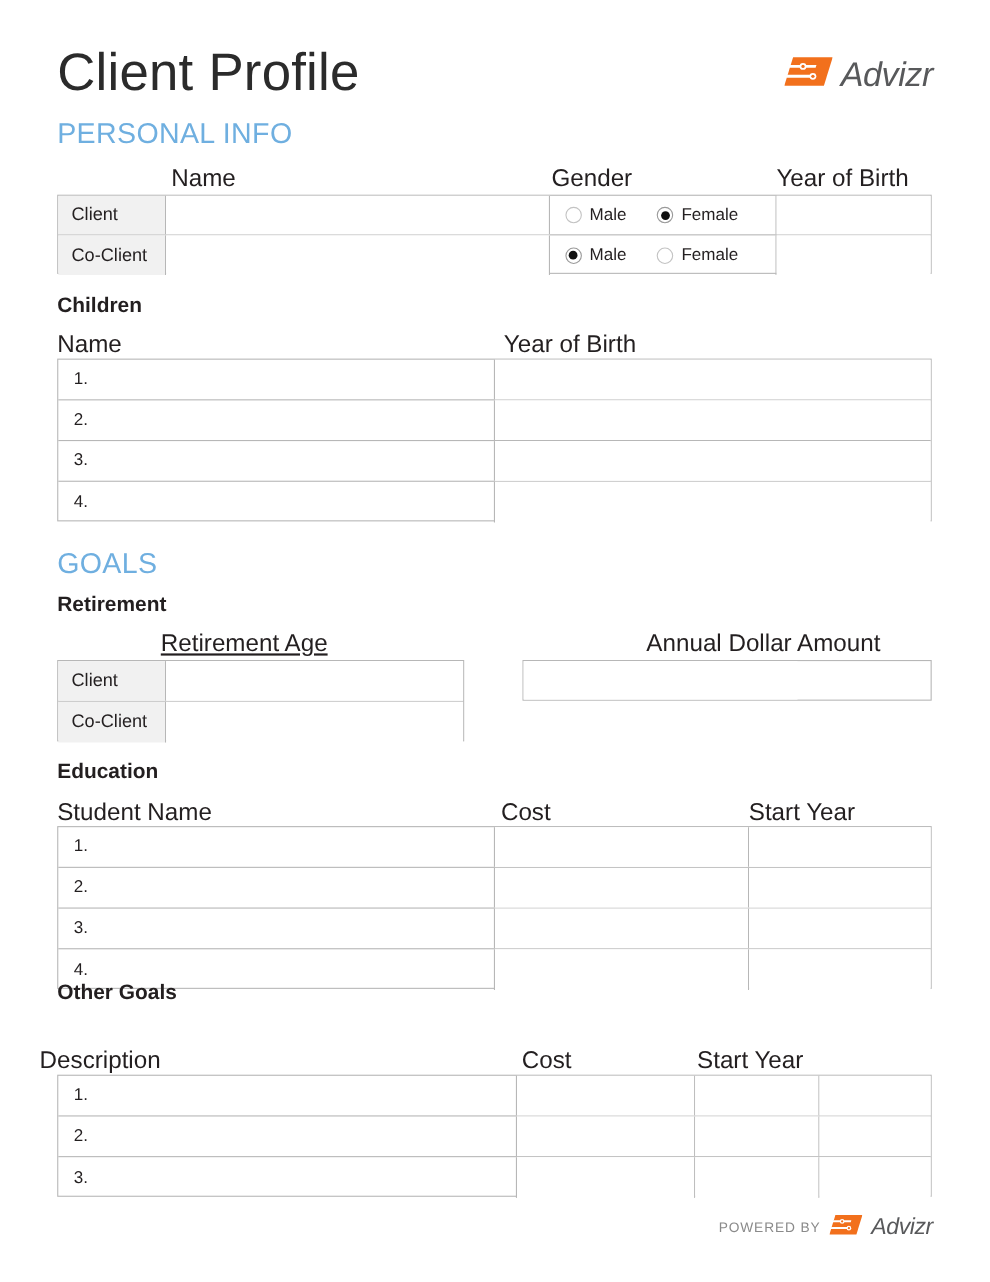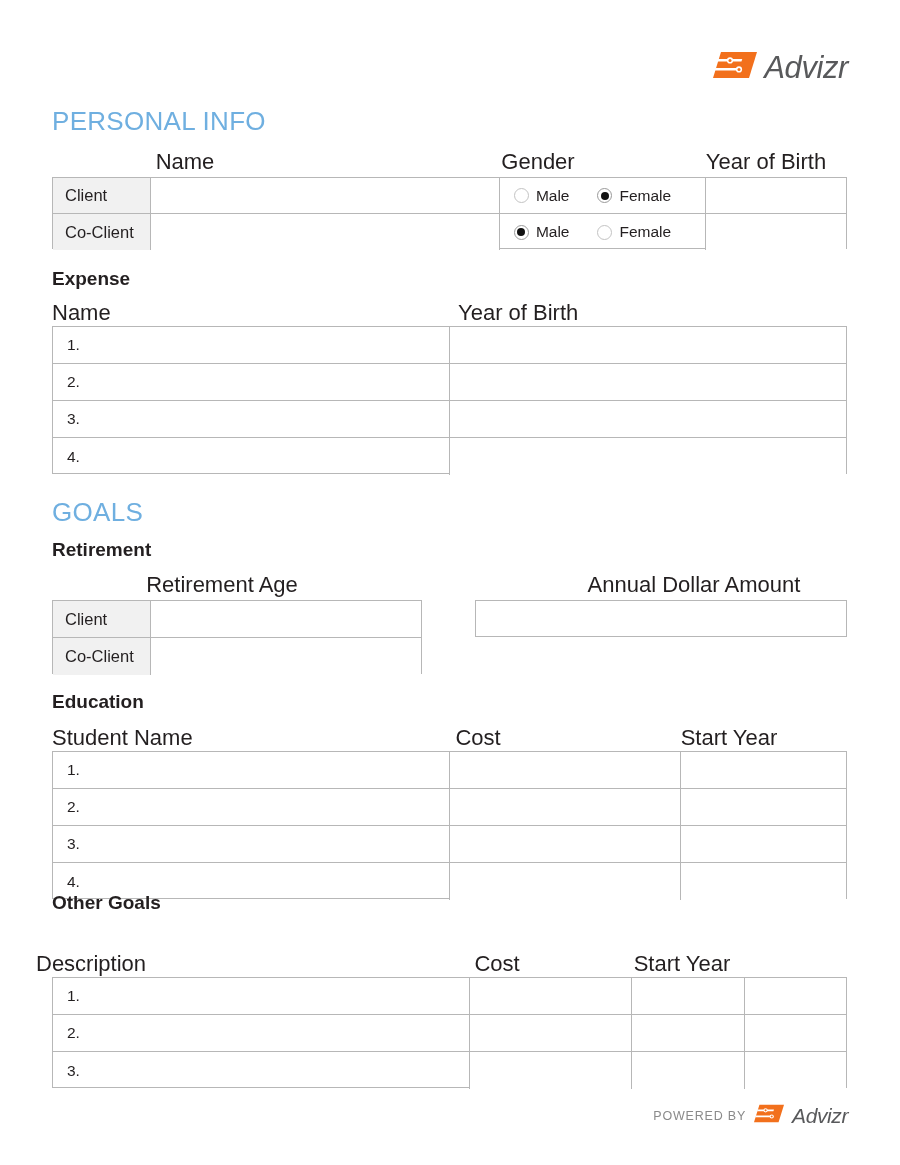--- a/index.html
+++ b/index.html
@@ -193,20 +193,21 @@
   .footer .brand-word {
     font-size: 21px;
   }
 </style>
 </head>
 <body>
 
 <div class="page">
 
   <div class="header">
+    <div class="doc-title">Client Profile</div>
 
     <div class="brand">
       <span class="brand-mark">
         <svg width="44" height="30" viewBox="0 0 44 30" xmlns="http://www.w3.org/2000/svg">
           <polygon points="8,2 44,2 36,28 0,28" fill="#F2701C"></polygon>
           <rect x="8" y="9" width="24" height="2.6" fill="#ffffff" transform="skewX(-17)"></rect>
           <rect x="8" y="18" width="24" height="2.6" fill="#ffffff" transform="skewX(-17)"></rect>
           <circle cx="17" cy="10.4" r="3.1" fill="#ffffff"></circle>
           <circle cx="26" cy="19.4" r="3.1" fill="#ffffff"></circle>
           <circle cx="17" cy="10.4" r="1.5" fill="#F2701C"></circle>
@@ -251,21 +252,21 @@
         </span>
         <span class="radio-opt">
           <span class="radio"></span>
           <span>Female</span>
         </span>
       </div>
       <div class="cell input" style="width:140px;"></div>
     </div>
   </div>
 
-  <div class="sub-title" style="top:268px;">Expense</div>
+  <div class="sub-title" style="top:268px;">Children</div>
 
   <div class="col-label" style="left:52px; top:300px;">Name</div>
   <div class="col-label" style="left:458px; top:300px;">Year of Birth</div>
 
   <div class="grid" style="left:52px; top:326px; width:795px; height:148px;">
     <div class="row" style="height:37px;">
       <div class="cell num" style="width:398px;">1.</div>
       <div class="cell input" style="width:397px;"></div>
     </div>
     <div class="row" style="height:37px;">
@@ -279,21 +280,21 @@
     <div class="row" style="height:37px;">
       <div class="cell num" style="width:398px;">4.</div>
       <div class="cell input" style="width:397px;"></div>
     </div>
   </div>
 
   <div class="section-title" style="top:497px;">GOALS</div>
 
   <div class="sub-title" style="top:539px;">Retirement</div>
 
-  <div class="col-label center" style="left:222px; top:572px;">Retirement Age</div>
+  <div class="col-label center" style="left:222px; top:572px;text-decoration:underline;">Retirement Age</div>
   <div class="col-label center" style="left:694px; top:572px;">Annual Dollar Amount</div>
 
   <div class="grid" style="left:52px; top:600px; width:370px; height:74px;">
     <div class="row" style="height:37px;">
       <div class="cell label" style="width:98px;">Client</div>
       <div class="cell input" style="width:272px;"></div>
     </div>
     <div class="row" style="height:37px;">
       <div class="cell label" style="width:98px;">Co-Client</div>
       <div class="cell input" style="width:272px;"></div>

